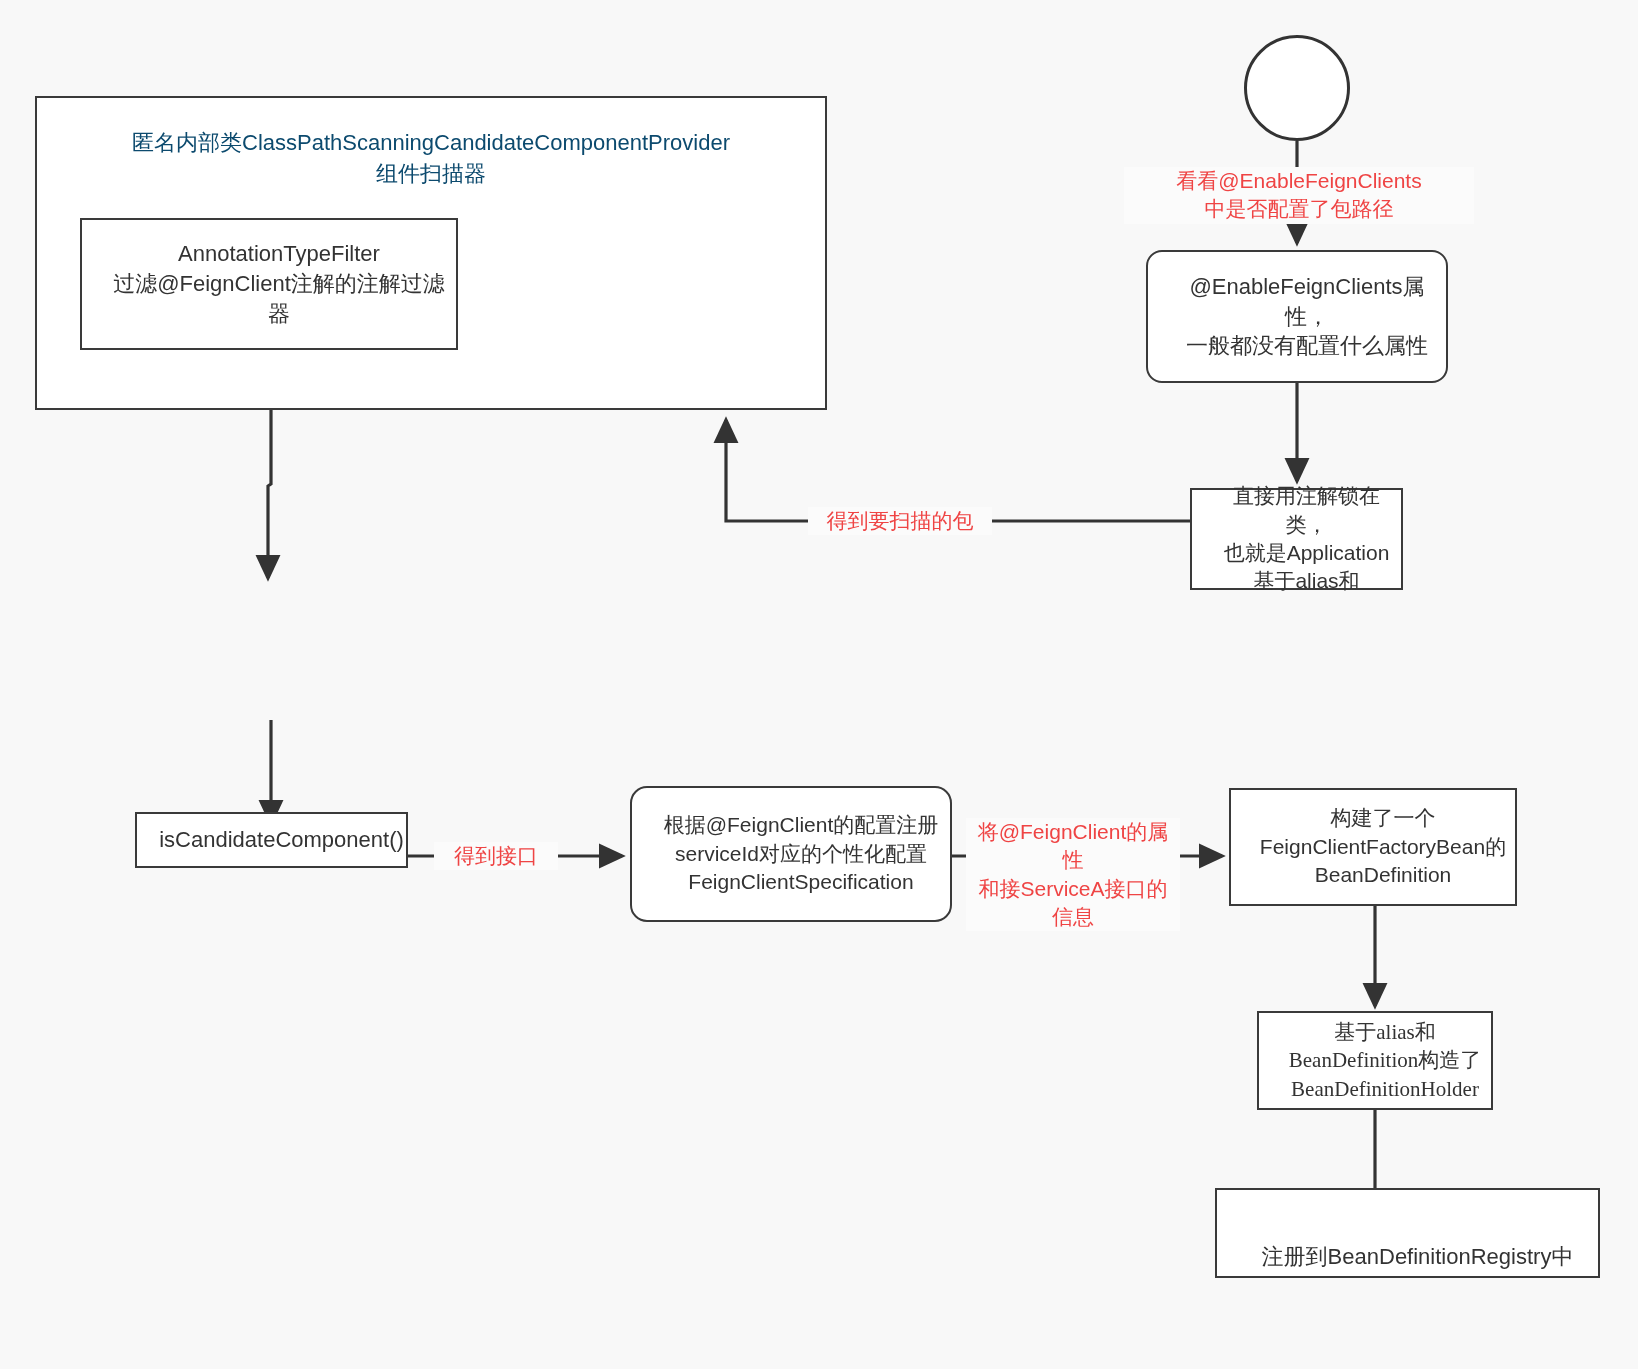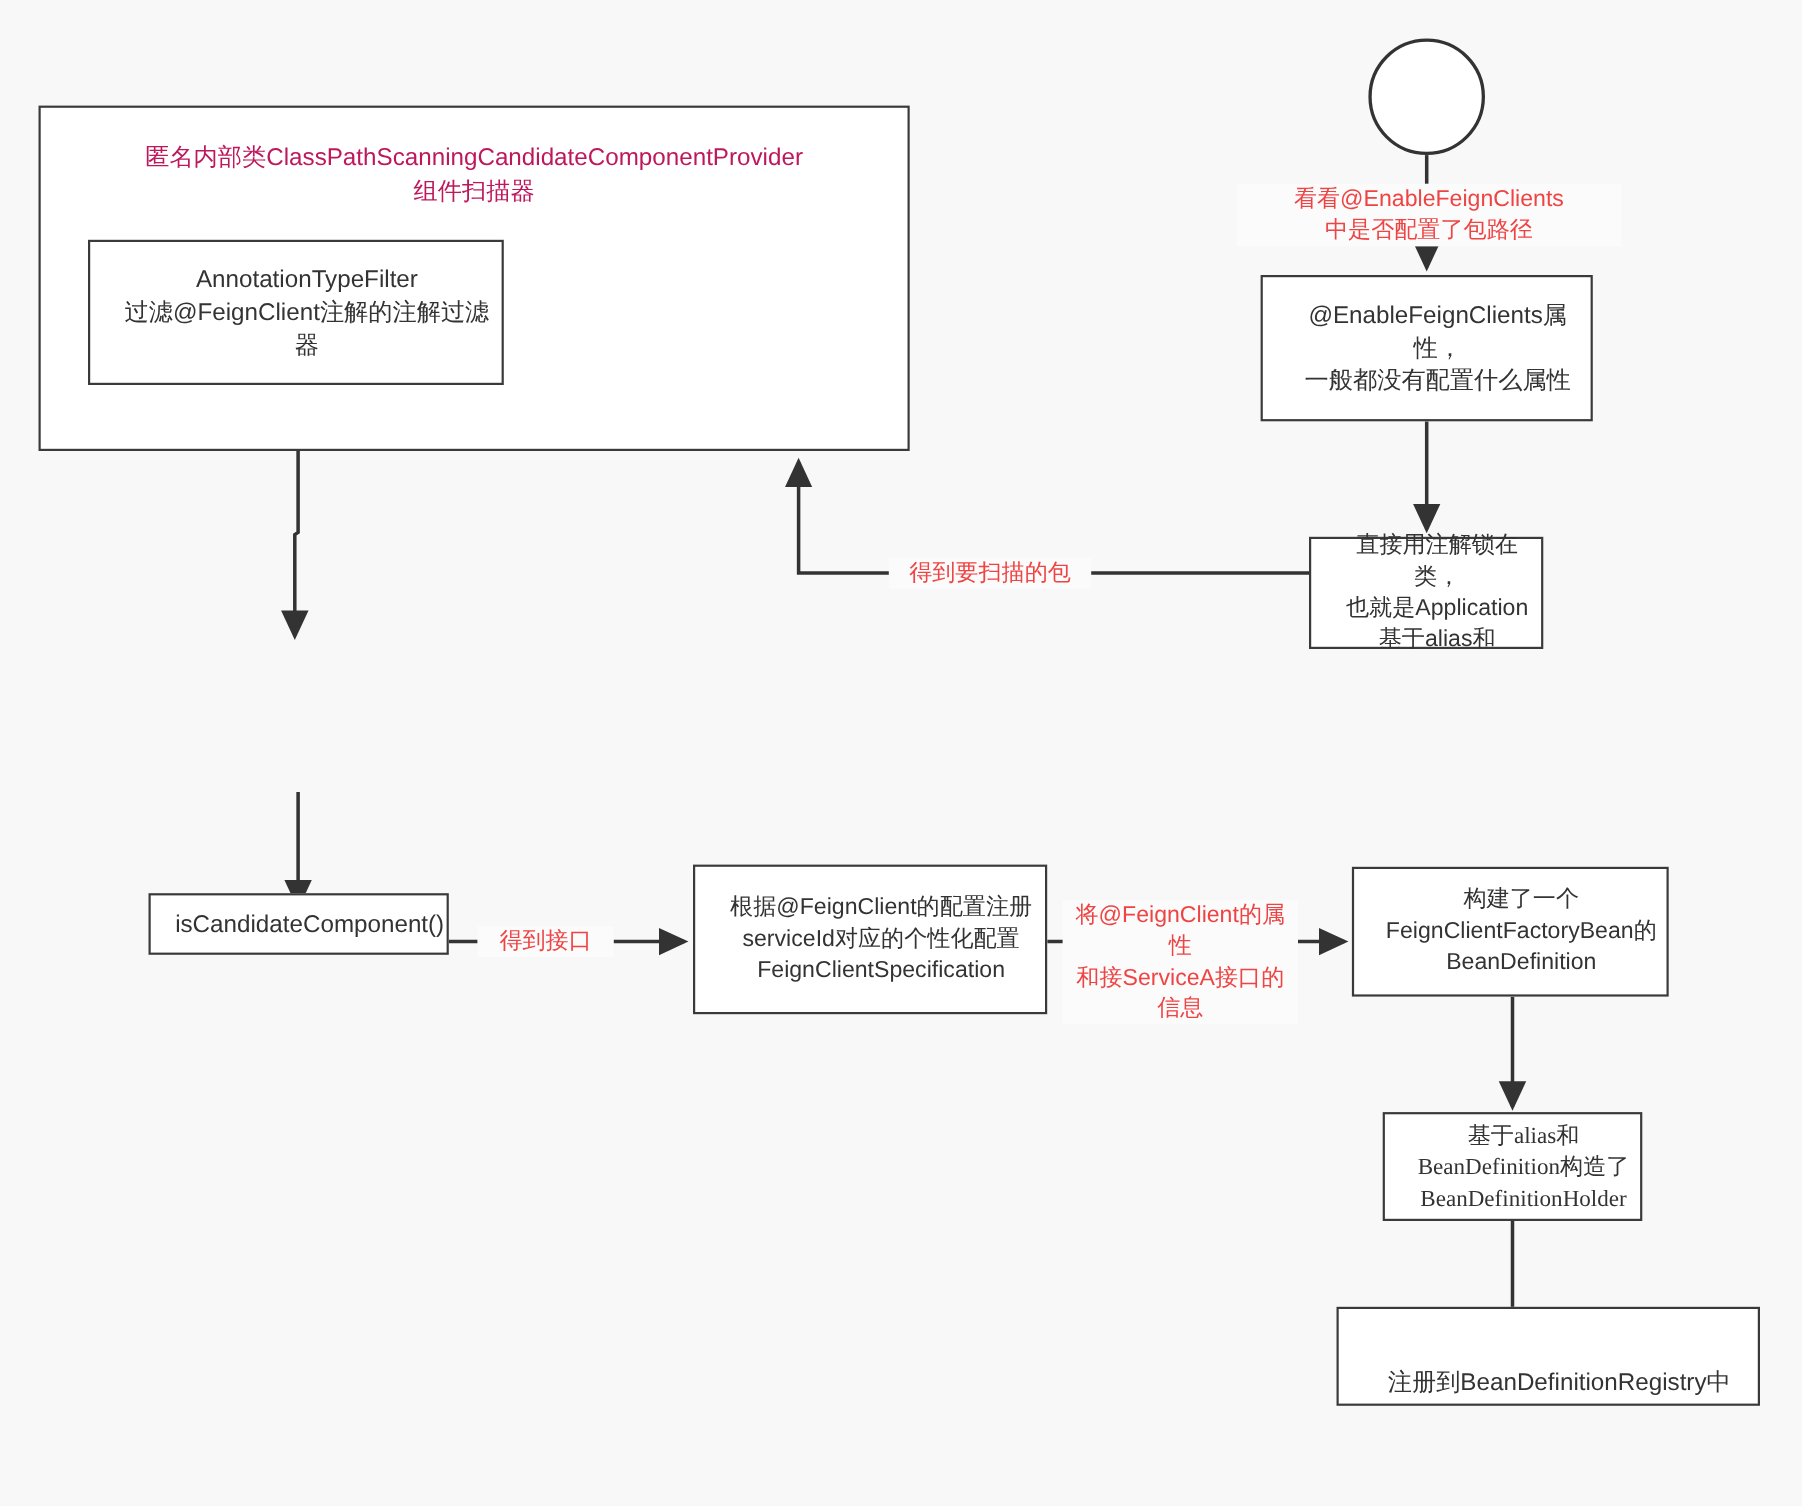--- a/index.html
+++ b/index.html
@@ -38,21 +38,21 @@
   .container-node {
     align-items: flex-start;
     justify-content: center;
   }
   .container-title {
     position: absolute;
     left: 0;
     right: 0;
     text-align: center;
     white-space: pre-line;
-    color: #be185d;
+    color: #0c4a6e;
     line-height: 1.4;
   }
   .circle-node {
     position: absolute;
     border: 3px solid #333333;
     border-radius: 50%;
     background: #ffffff;
     box-sizing: border-box;
   }
   .edge-label {
@@ -118,41 +118,41 @@
     <span class="node-label">AnnotationTypeFilter
 过滤@FeignClient注解的注解过滤器</span>
   </div>
 
   <div class="circle-node" style="left:1244px; top:35px; width:106px; height:106px;">
   </div>
 
   <div class="edge-label fs21" style="left:1124px; top:167px; width:346px;">看看@EnableFeignClients
 中是否配置了包路径</div>
 
-  <div class="node fs22" style="left:1146px; top:250px; width:302px; height:133px;">
+  <div class="node fs22" style="left:1146px; top:250px; width:302px; height:133px;border-radius:16px;">
     <span class="node-label">@EnableFeignClients属性，
 一般都没有配置什么属性</span>
   </div>
 
   <div class="node fs21" style="left:1190px; top:488px; width:213px; height:102px;">
     <span class="node-label">直接用注解锁在类，
 也就是Application
 基于alias和</span>
   </div>
 
   <div class="edge-label fs21" style="left:808px; top:507px; width:180px;">得到要扫描的包</div>
 
 
   <div class="node fs22" style="left:135px; top:812px; width:273px; height:56px;">
     <span class="node-label">isCandidateComponent()</span>
   </div>
 
   <div class="edge-label fs21" style="left:434px; top:842px; width:120px;">得到接口</div>
 
-  <div class="node fs21" style="left:630px; top:786px; width:322px; height:136px;">
+  <div class="node fs21" style="left:630px; top:786px; width:322px; height:136px;border-radius:17px;">
     <span class="node-label">根据@FeignClient的配置注册
 serviceId对应的个性化配置
 FeignClientSpecification</span>
   </div>
 
   <div class="edge-label fs21" style="left:966px; top:818px; width:210px;">将@FeignClient的属性
 和接ServiceA接口的信息</div>
 
   <div class="node fs21" style="left:1229px; top:788px; width:288px; height:118px;">
     <span class="node-label">构建了一个

